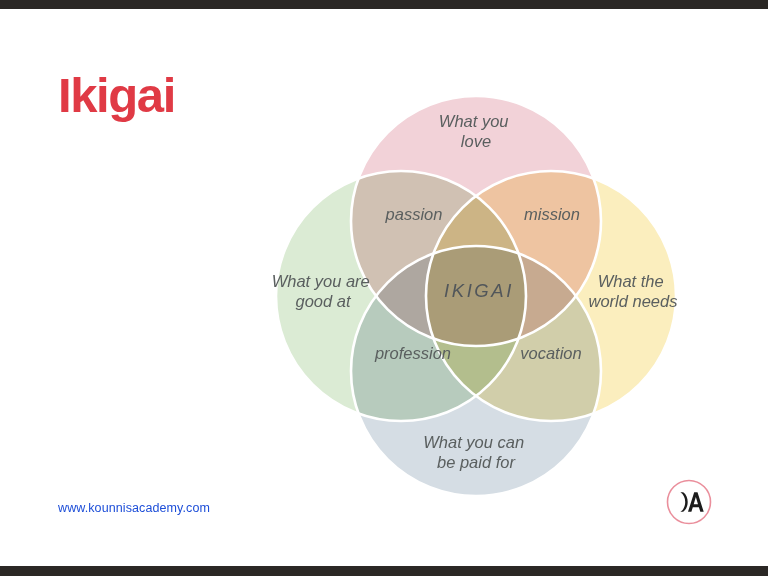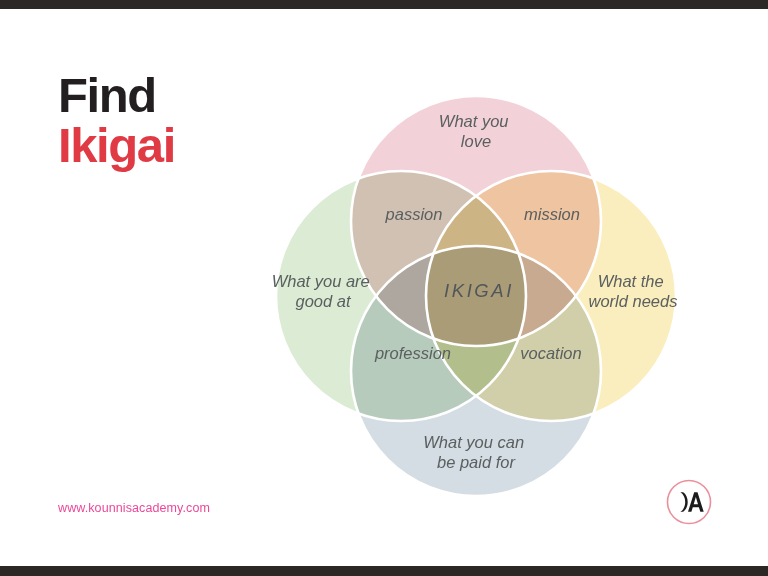--- a/index.html
+++ b/index.html
@@ -84,41 +84,40 @@
     letter-spacing: 2.6px;
     fill: #51565a;
   }
 
   
   .footer-url {
     position: absolute;
     left: 58px;
     top: 501px;
     font-size: 12.5px;
-    color: #ec4899;
+    color: #1d4ed8;
     letter-spacing: 0.1px;
   }
 
   .logo {
     position: absolute;
     left: 665px;
     top: 478px;
     width: 48px;
     height: 48px;
   }
 </style>
 </head>
 <body>
 
 <div class="slide">
 
   <div class="bar-top"></div>
 
   <div class="title-block">
-    <div class="title-line">Find</div>
     <div class="title-line accent">Ikigai</div>
   </div>
 
   <div class="venn">
     <svg width="495" height="460" viewBox="0 0 495 460" xmlns="http://www.w3.org/2000/svg">
       <defs>
         <clipPath id="clipAll">
           <rect x="0" y="0" width="495" height="460"></rect>
         </clipPath>
       </defs>

